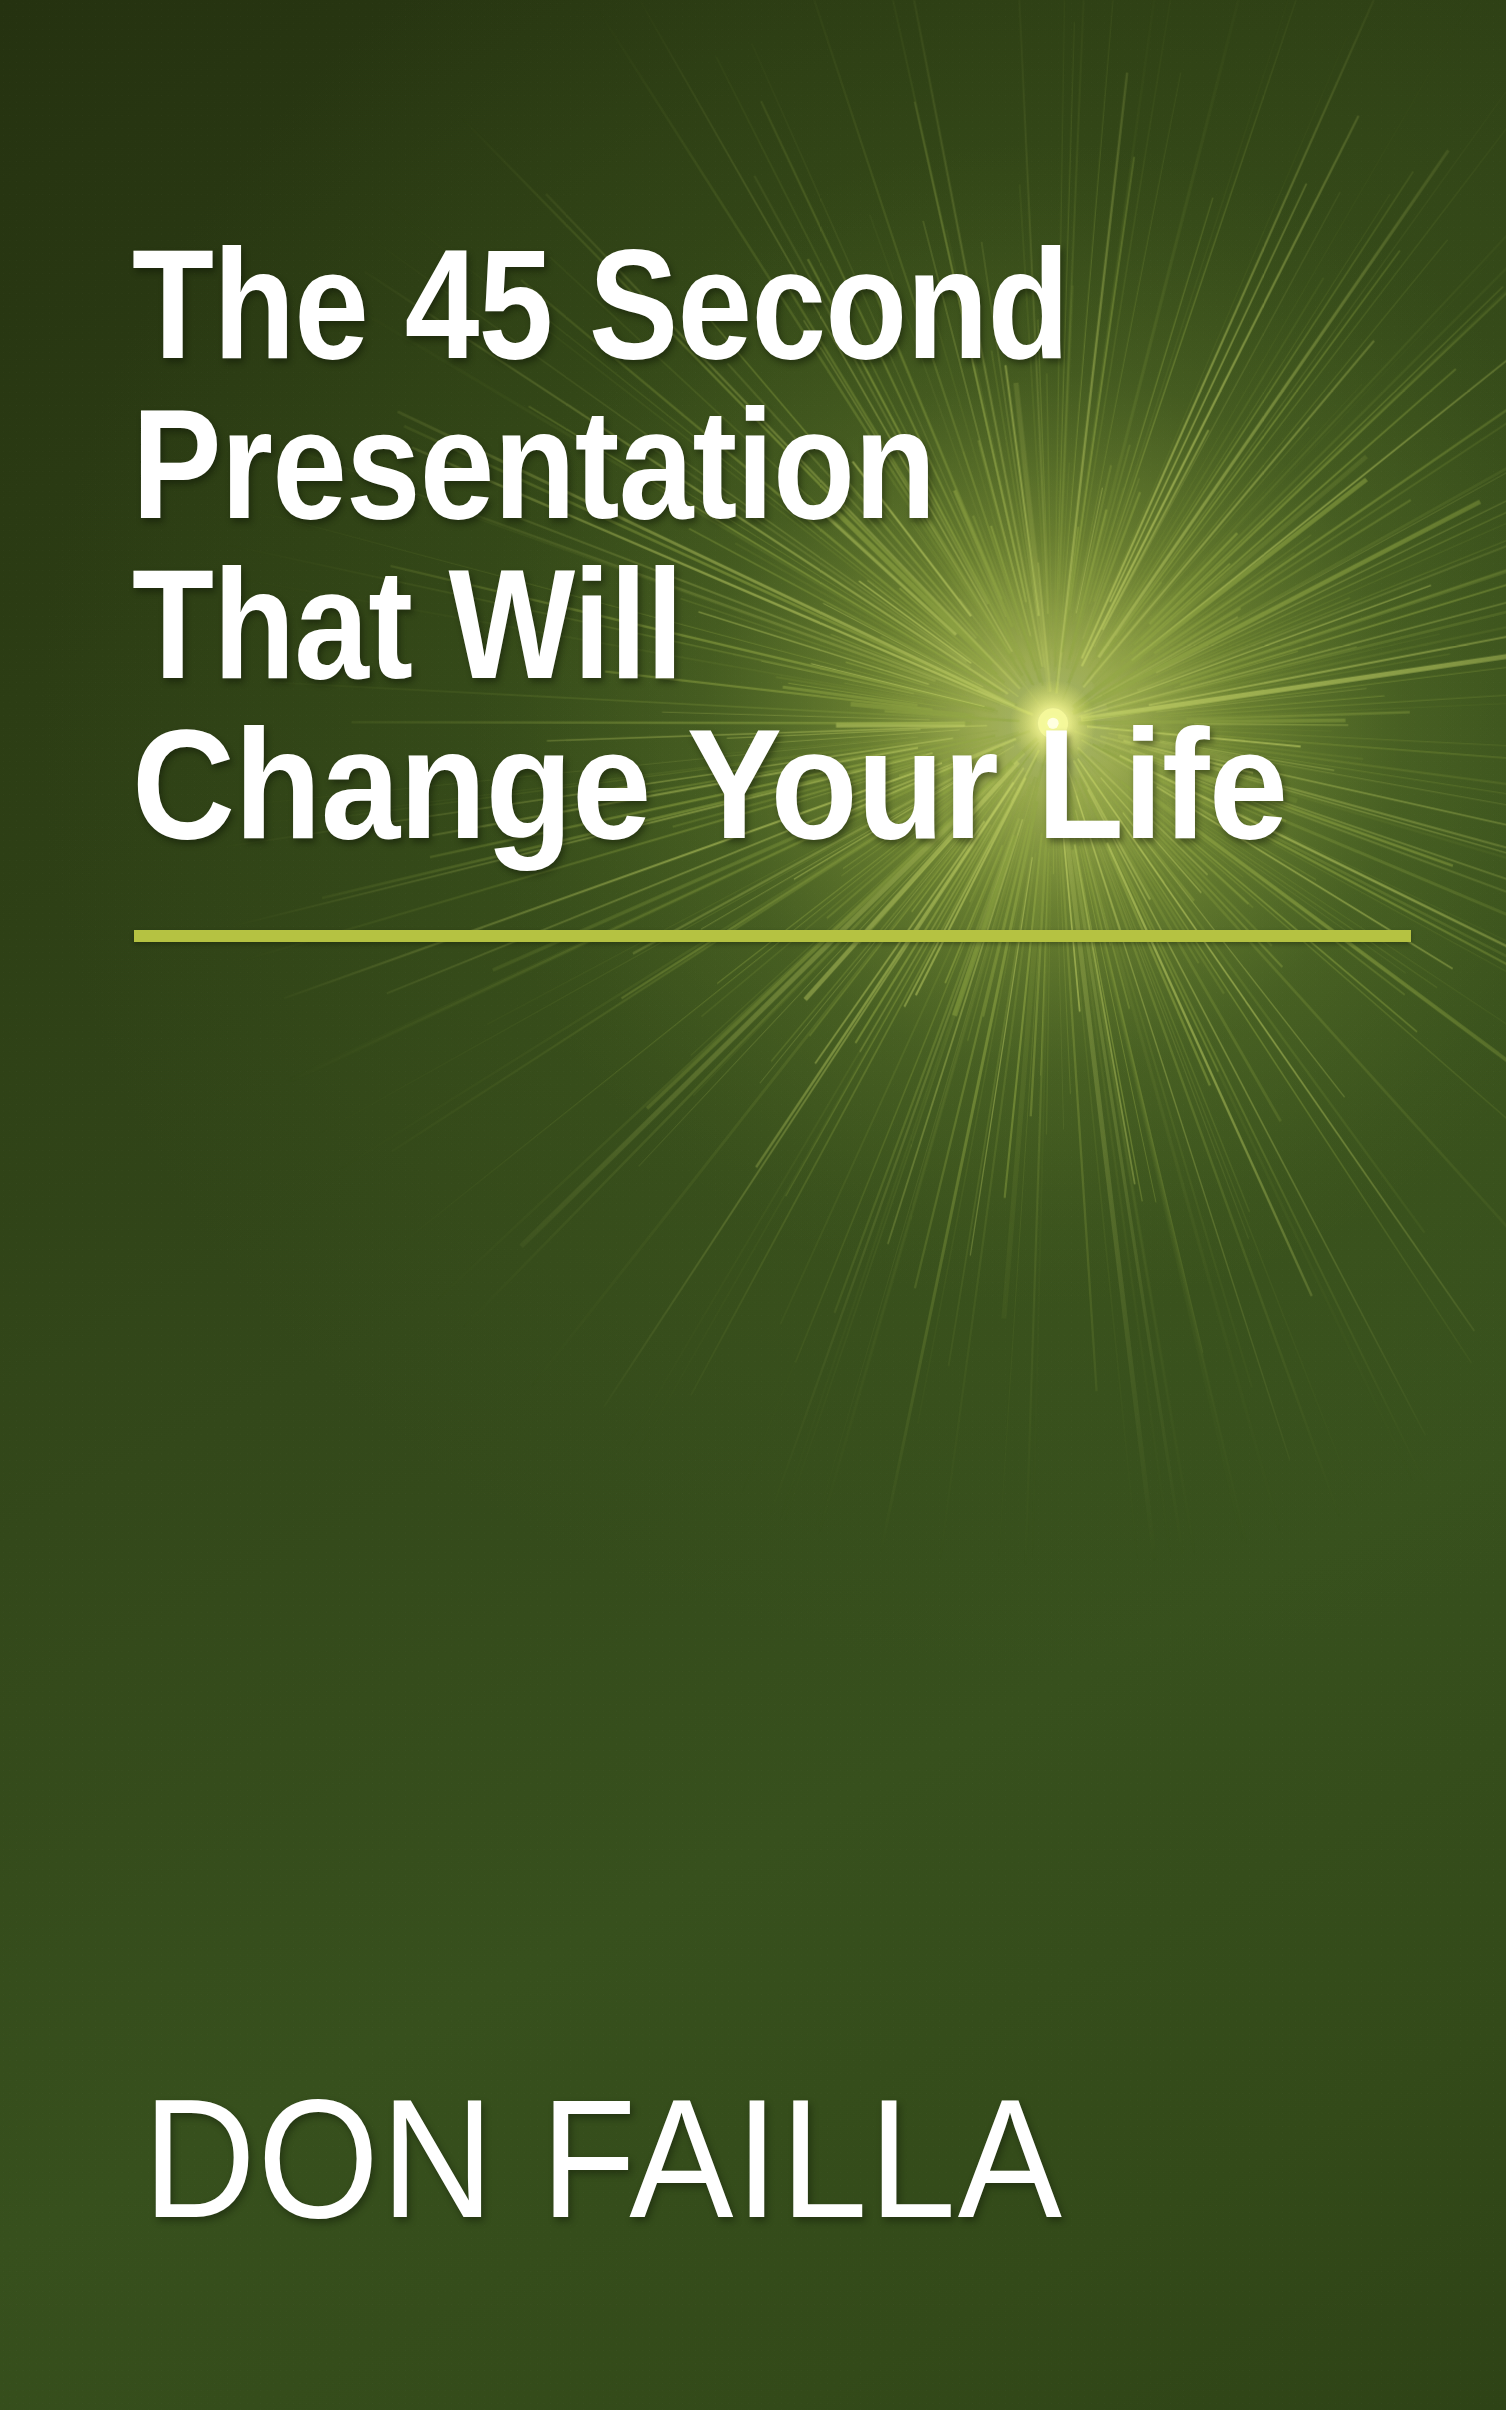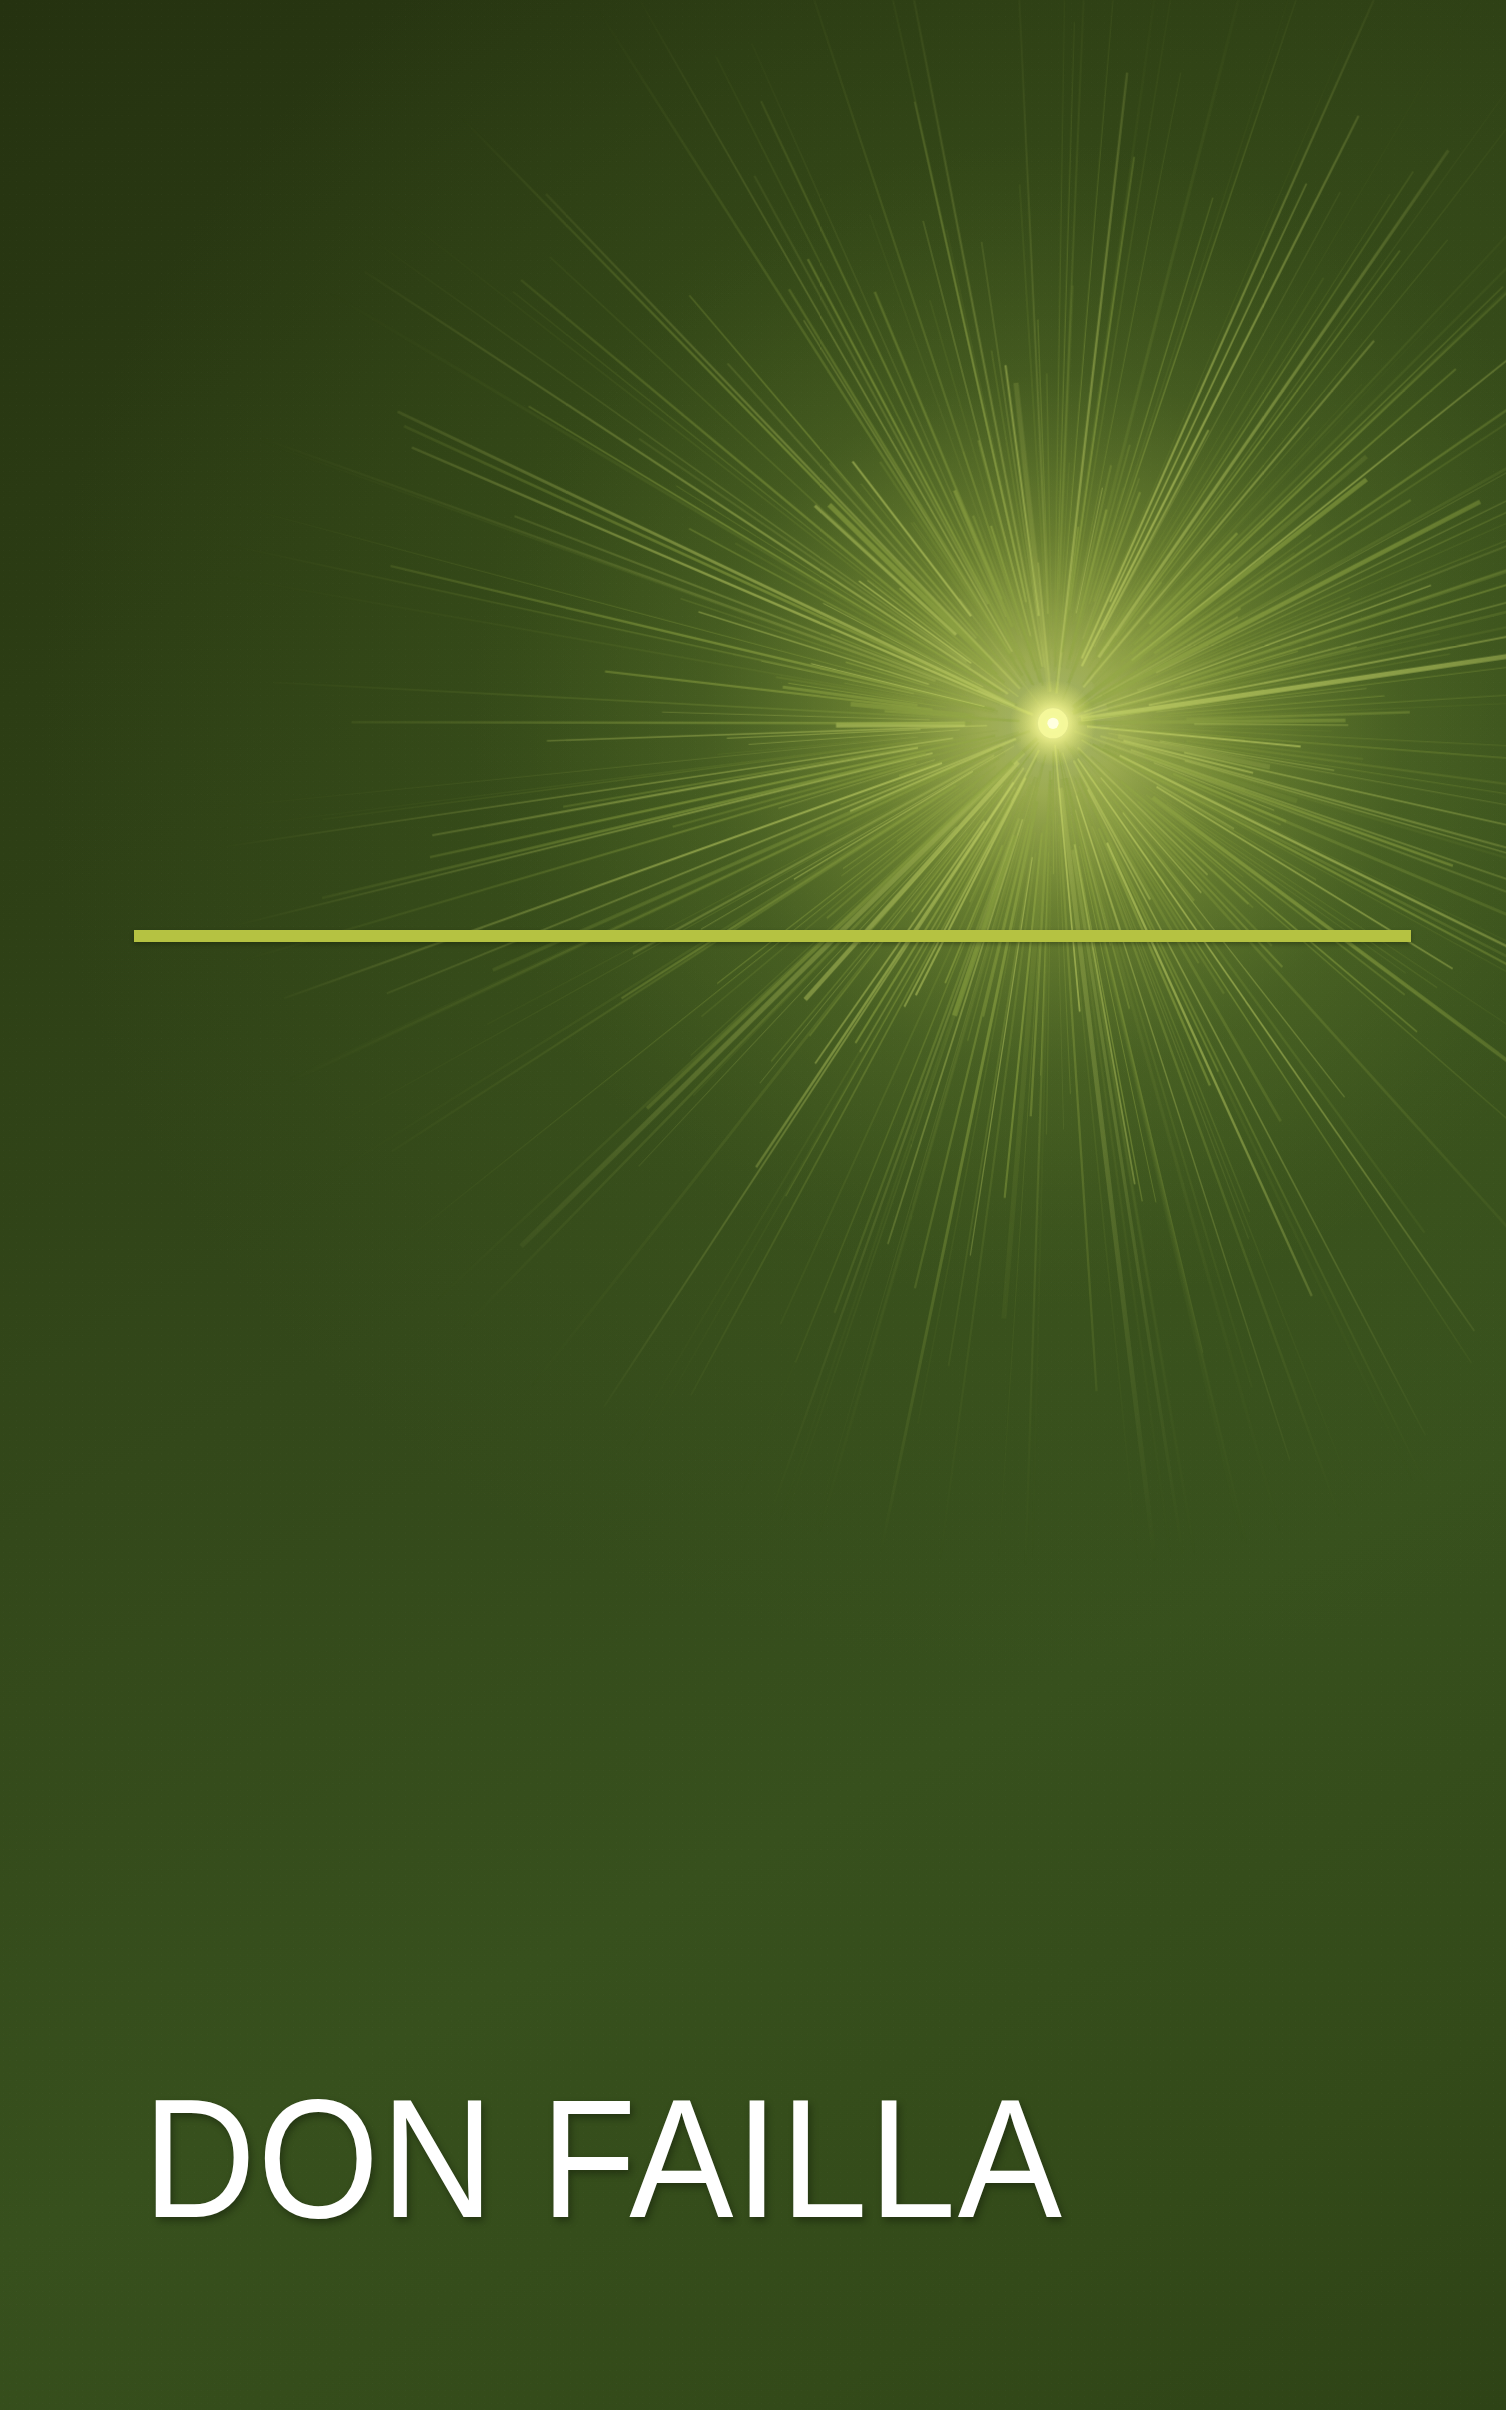--- a/index.html
+++ b/index.html
@@ -509,19 +509,25 @@
         </g>
 
       <circle cx="1118" cy="768" r="46" fill="url(#core)" opacity="0.85"></circle>
       <circle cx="1118" cy="768" r="16" fill="#f6f99a" opacity="0.95"></circle>
       <circle cx="1118" cy="768" r="6" fill="#ffffe0"></circle>
     </svg>
   </div>
 
   <div id="noise"></div>
 
+  <div id="title-block">
+    <span class="title-line l1">The 45 Second</span>
+    <span class="title-line l2">Presentation</span>
+    <span class="title-line l3">That Will</span>
+    <span class="title-line l4">Change Your Life</span>
+  </div>
 
   <div id="title-rule"></div>
 
   <div id="author">DON FAILLA</div>
 
 </div>
 
 
 </body></html>

